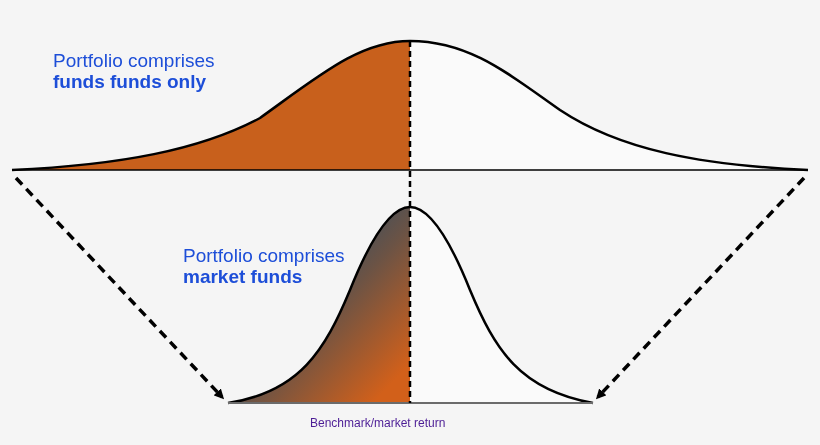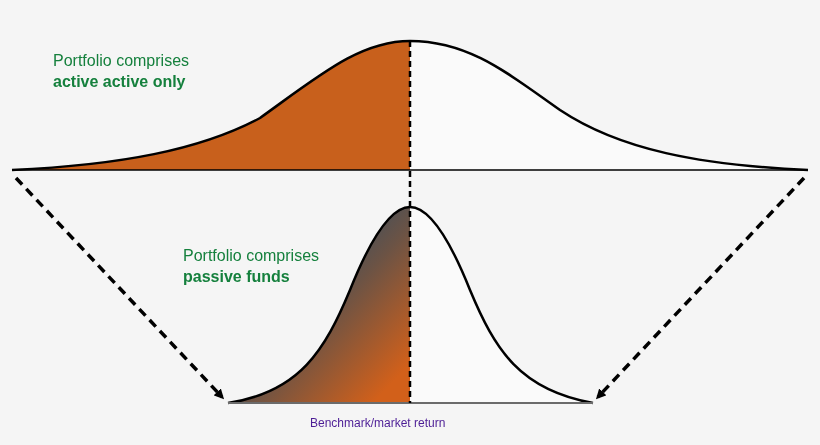--- a/index.html
+++ b/index.html
@@ -1,18 +1,18 @@
 <!DOCTYPE html>
 <html><head>
   <meta charset="utf-8">
   <style>
     html, body { margin: 0; padding: 0; }
     body { width: 820px; height: 445px; background: #f5f5f5; overflow: hidden; position: relative; font-family: "Liberation Sans", sans-serif; }
     svg.diagram { position: absolute; left: 0; top: 0; }
-    .label { position: absolute; color: #15803d; font-size: 16px; line-height: 21px; }
+    .label { position: absolute; color: #1d4ed8; font-size: 19px; line-height: 21px; }
     .label .bold { font-weight: bold; display: block; }
     .label .normal { display: block; }
     .label-top { left: 53px; top: 50px; }
     .label-bottom { left: 183px; top: 245px; }
     .axis-label { position: absolute; left: 310px; top: 416px; font-size: 12px; color: #4c1d95; }
   </style>
 </head>
 <body>
 
 <svg class="diagram" width="820" height="445" viewBox="0 0 820 445">
@@ -44,21 +44,21 @@
   <line x1="228" y1="403" x2="593" y2="403" stroke="#6b6b6b" stroke-width="2"></line>
 
   <line x1="410" y1="41" x2="410" y2="403" stroke="#000" stroke-width="2.5" stroke-dasharray="6,4"></line>
 
   <line x1="16" y1="178" x2="222" y2="397" stroke="#000" stroke-width="3.5" stroke-dasharray="9,6" marker-end="url(#arrowHead)"></line>
   <line x1="804" y1="178" x2="598" y2="397" stroke="#000" stroke-width="3.5" stroke-dasharray="9,6" marker-end="url(#arrowHead)"></line>
 </svg>
 
 <div class="label label-top">
   <span class="normal">Portfolio comprises</span>
-  <span class="bold">active active only</span>
+  <span class="bold">funds funds only</span>
 </div>
 
 <div class="label label-bottom">
   <span class="normal">Portfolio comprises</span>
-  <span class="bold">passive funds</span>
+  <span class="bold">market funds</span>
 </div>
 
 <div class="axis-label">Benchmark/market return</div>
 
 </body></html>

